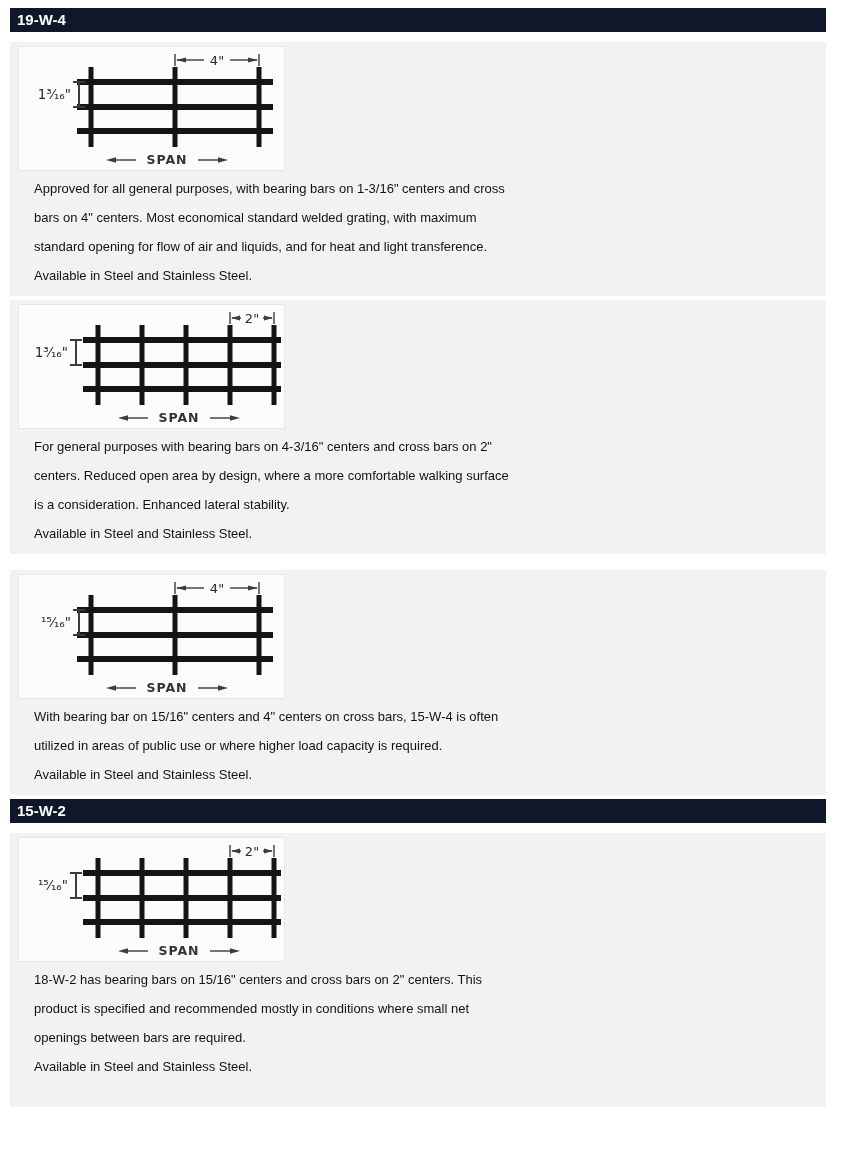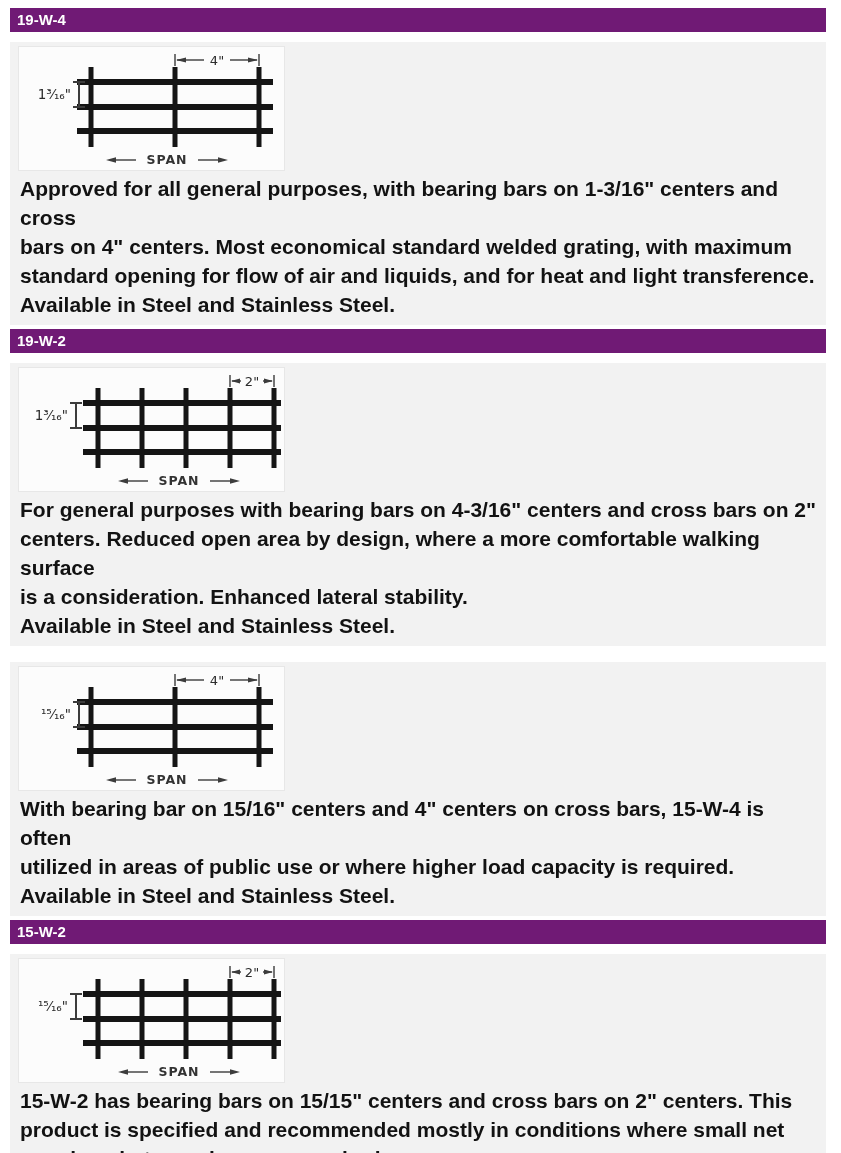--- a/index.html
+++ b/index.html
@@ -9,21 +9,21 @@
     font-family: "Liberation Sans", sans-serif;
     color: #121212;
     overflow: hidden;
   }
   .page { padding: 8px 15px 0 10px; }
 
   section.product { margin-bottom: 4px; }
   section.product.gap-lg { margin-bottom: 16px; }
 
   .hdr {
-    background: #701a75;
+    background: #0f172a;
     color: #ffffff;
     font-weight: bold;
     font-size: 15px;
     height: 24px;
     line-height: 24px;
     padding-left: 7px;
     margin-bottom: 10px;
   }
 
   .block {
@@ -35,26 +35,25 @@
   .diagram-box {
     width: 265px;
     background: #fcfcfc;
     border: 1px solid #e7e7e7;
     margin: 1px 0 2px 4px;
     font-size: 0;
   }
   .diagram-box svg { display: block; }
 
   .desc {
-    margin: 3px 0 0 6px;
-    font-size: 21px;
+    margin: 3px 0 0 20px;
+    font-size: 13px;
     line-height: 29px;
     color: #121212;
     white-space: pre-line;
-    font-weight: bold;
   }
 
   
   .bar { fill: #151515; }
   .dimline { stroke: #3c3c3c; stroke-width: 1.4; }
   .dimarrow { fill: #3c3c3c; }
   .ibeam { stroke: #3c3c3c; stroke-width: 2; }
   text.dim {
     font-family: "DejaVu Sans", sans-serif;
     font-size: 13px;
@@ -105,23 +104,20 @@
         </svg>
       </div>
       <p class="desc">Approved for all general purposes, with bearing bars on 1-3/16" centers and cross
 bars on 4" centers. Most economical standard welded grating, with maximum
 standard opening for flow of air and liquids, and for heat and light transference.
 Available in Steel and Stainless Steel.</p>
     </div>
   </section>
 
   <section class="product gap-lg">
-    <div class="hdr">
-      <span>19-W-2</span>
-    </div>
     <div class="block">
       <div class="diagram-box">
         <svg width="265" height="123" viewBox="0 0 265 123">
 
           <rect class="bar" x="64" y="32" width="198" height="6"></rect>
           <rect class="bar" x="64" y="57" width="198" height="6"></rect>
           <rect class="bar" x="64" y="81" width="198" height="6"></rect>
 
           <rect class="bar" x="76.5" y="20" width="5" height="80"></rect>
           <rect class="bar" x="120.5" y="20" width="5" height="80"></rect>
@@ -216,20 +212,20 @@
           <line class="ibeam" x1="51" y1="60" x2="63" y2="60"></line>
           <line class="ibeam" x1="57" y1="35" x2="57" y2="60"></line>
           <text class="dim spacing" x="49" y="52" text-anchor="end">¹⁵⁄₁₆"</text>
           <line class="dimline" x1="129" y1="113" x2="105" y2="113"></line>
           <polygon class="dimarrow" points="99,113 109,110.2 109,115.8"></polygon>
           <text class="dim span-t" x="160" y="117" text-anchor="middle">SPAN</text>
           <line class="dimline" x1="191" y1="113" x2="215" y2="113"></line>
           <polygon class="dimarrow" points="221,113 211,110.2 211,115.8"></polygon>
         </svg>
       </div>
-      <p class="desc">15-W-2 has bearing bars on 15/15" centers and cross bars on 2" centers. This
+      <p class="desc">18-W-2 has bearing bars on 15/16" centers and cross bars on 2" centers. This
 product is specified and recommended mostly in conditions where small net
 openings between bars are required.
 Available in Steel and Stainless Steel.</p>
     </div>
   </section>
 
 </div>
 
 </body></html>

